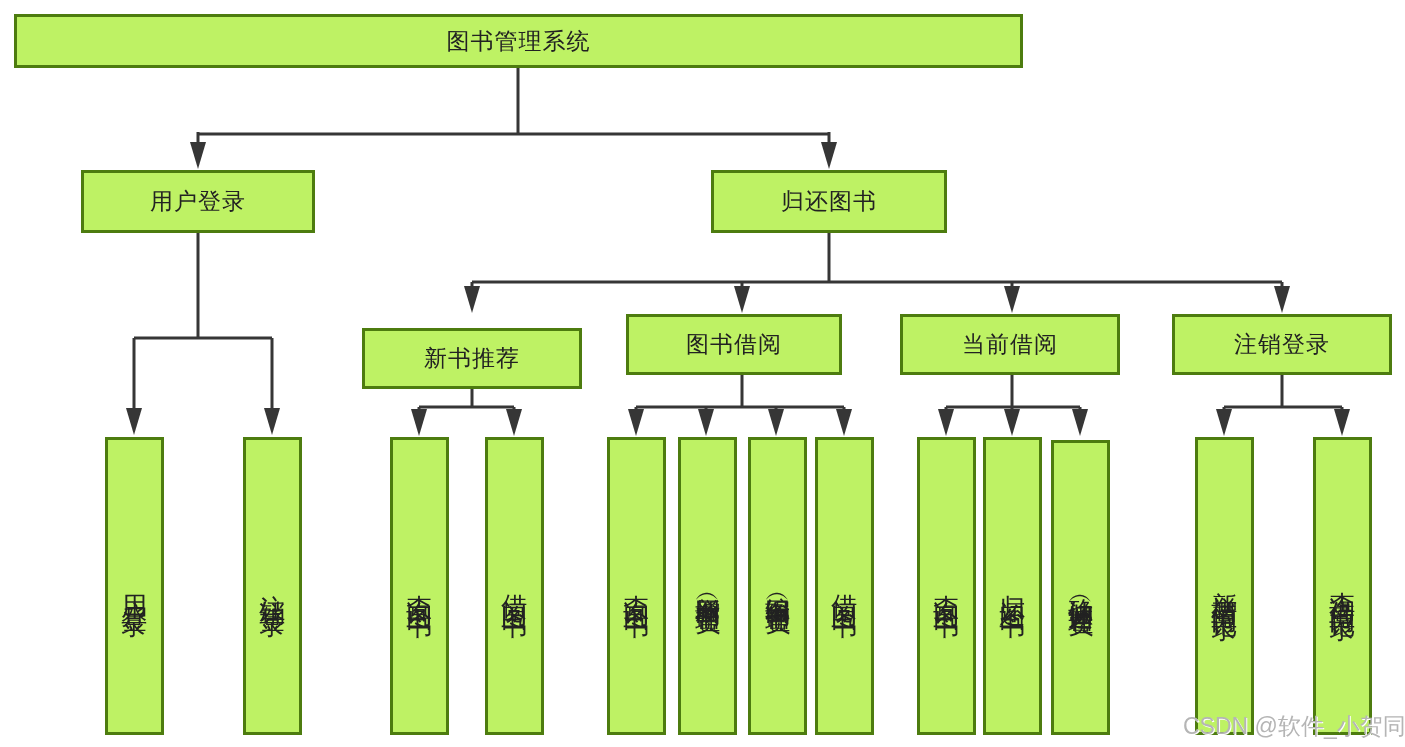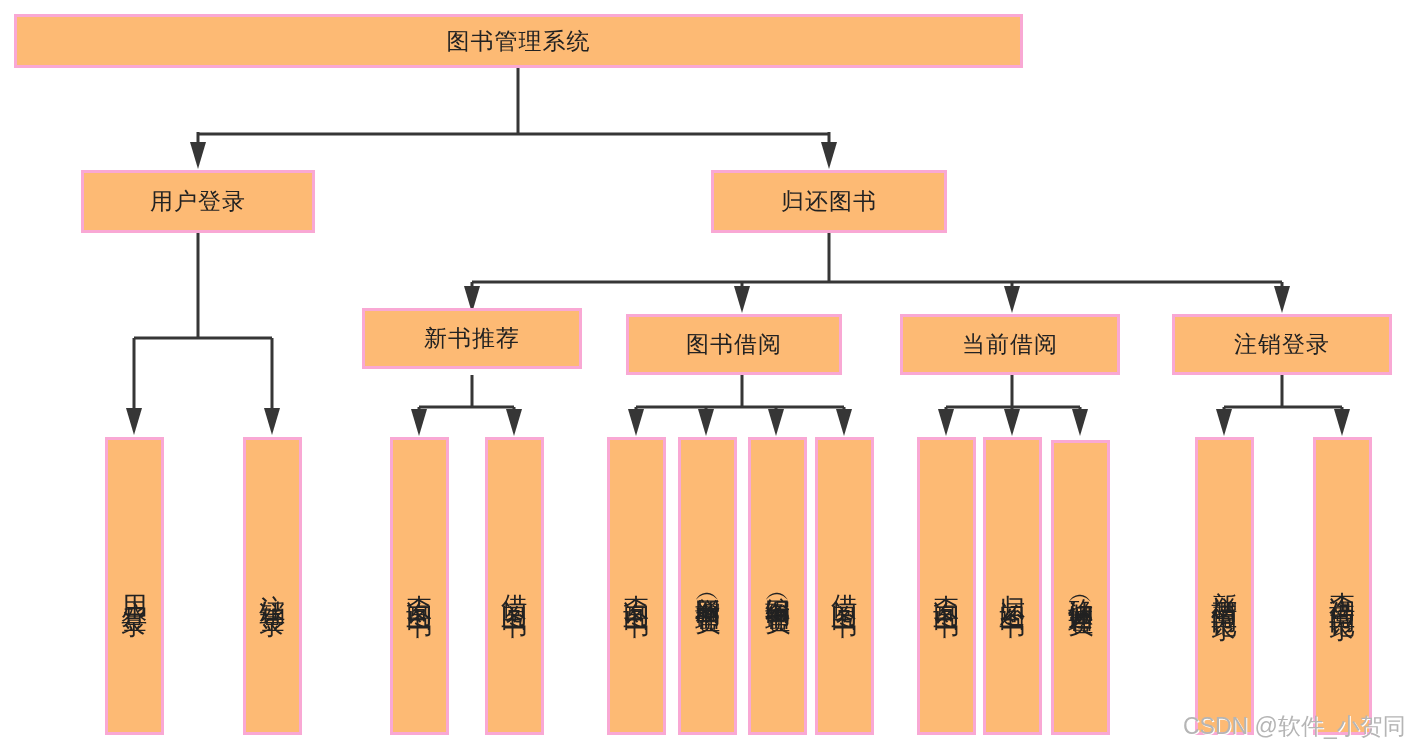--- a/index.html
+++ b/index.html
@@ -9,22 +9,22 @@
     background:#ffffff;
     font-family:"Liberation Sans","DejaVu Sans",sans-serif;
     overflow:hidden;
   }
   .wires{position:absolute;left:0;top:0;}
   .wire{fill:none;stroke:#363636;stroke-width:3;}
   .ah{fill:#363636;stroke:none;}
   .node{
     position:absolute;
     box-sizing:border-box;
-    border:3px solid #f9a8d4;
-    background:#fdba74;
+    border:3px solid #4d7c0f;
+    background:#bef264;
     display:flex;
     align-items:center;
     justify-content:center;
     color:#222222;
   }
   .hnode{font-size:23px;letter-spacing:1px;}
   .leaf{width:59px;height:298px;top:437px;}
   .vtext{
     writing-mode:vertical-rl;
     text-orientation:mixed;
@@ -78,21 +78,21 @@
     <polygon class="ah" points="1072,409 1088,409 1080,436"></polygon>
     <polygon class="ah" points="1216,409 1232,409 1224,436"></polygon>
     <polygon class="ah" points="1334,409 1350,409 1342,436"></polygon>
   </svg>
 
   <div class="node hnode" style="left:14px;top:14px;width:1009px;height:54px">图书管理系统</div>
 
   <div class="node hnode" style="left:81px;top:170px;width:234px;height:63px">用户登录</div>
   <div class="node hnode" style="left:711px;top:170px;width:236px;height:63px">归还图书</div>
 
-  <div class="node hnode" style="left:362px;top:308px;width:220px;height:61px">新书推荐</div>
+  <div class="node hnode" style="left:362px;top:328px;width:220px;height:61px">新书推荐</div>
   <div class="node hnode" style="left:626px;top:314px;width:216px;height:61px">图书借阅</div>
   <div class="node hnode" style="left:900px;top:314px;width:220px;height:61px">当前借阅</div>
   <div class="node hnode" style="left:1172px;top:314px;width:220px;height:61px">注销登录</div>
 
   <div class="node leaf" style="left:105px">
     <span class="vtext">用户登录</span>
   </div>
   <div class="node leaf" style="left:243px">
     <span class="vtext">注销登录</span>
   </div>

